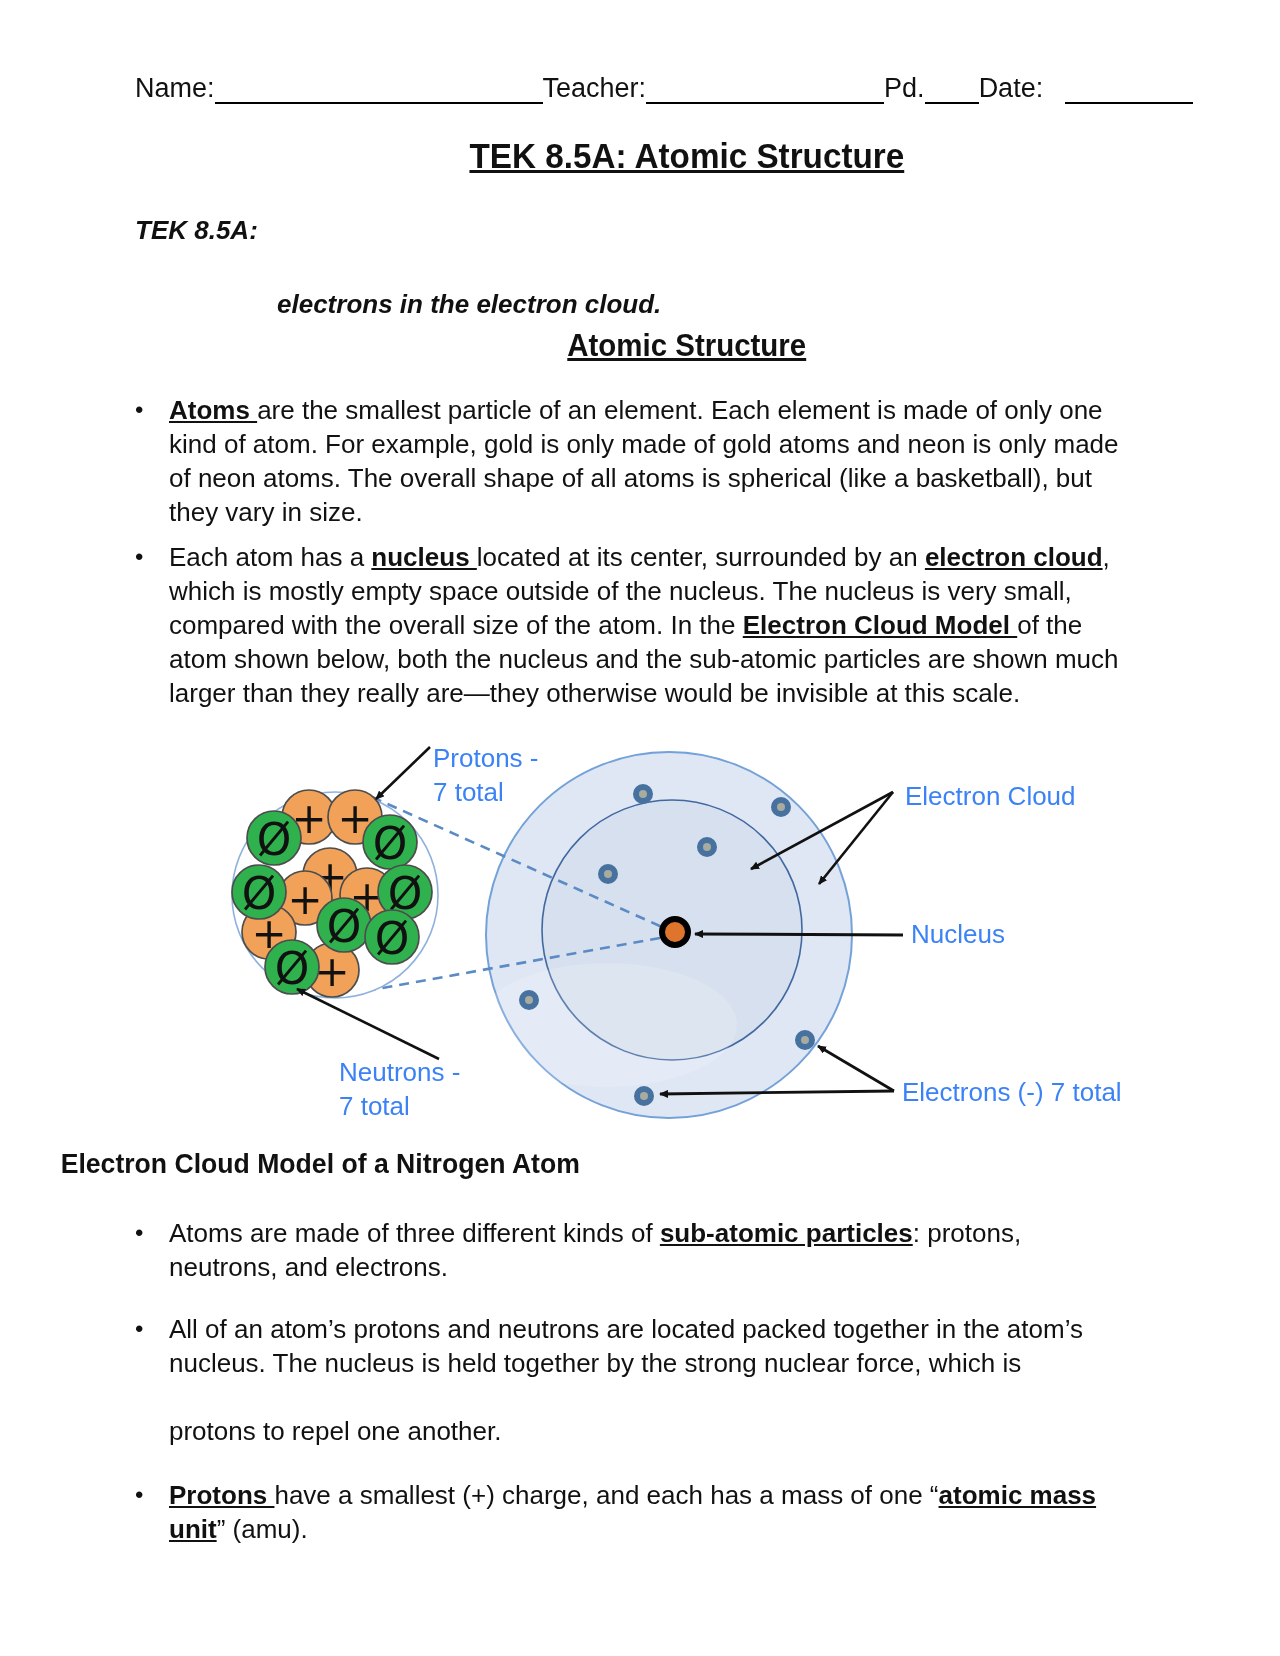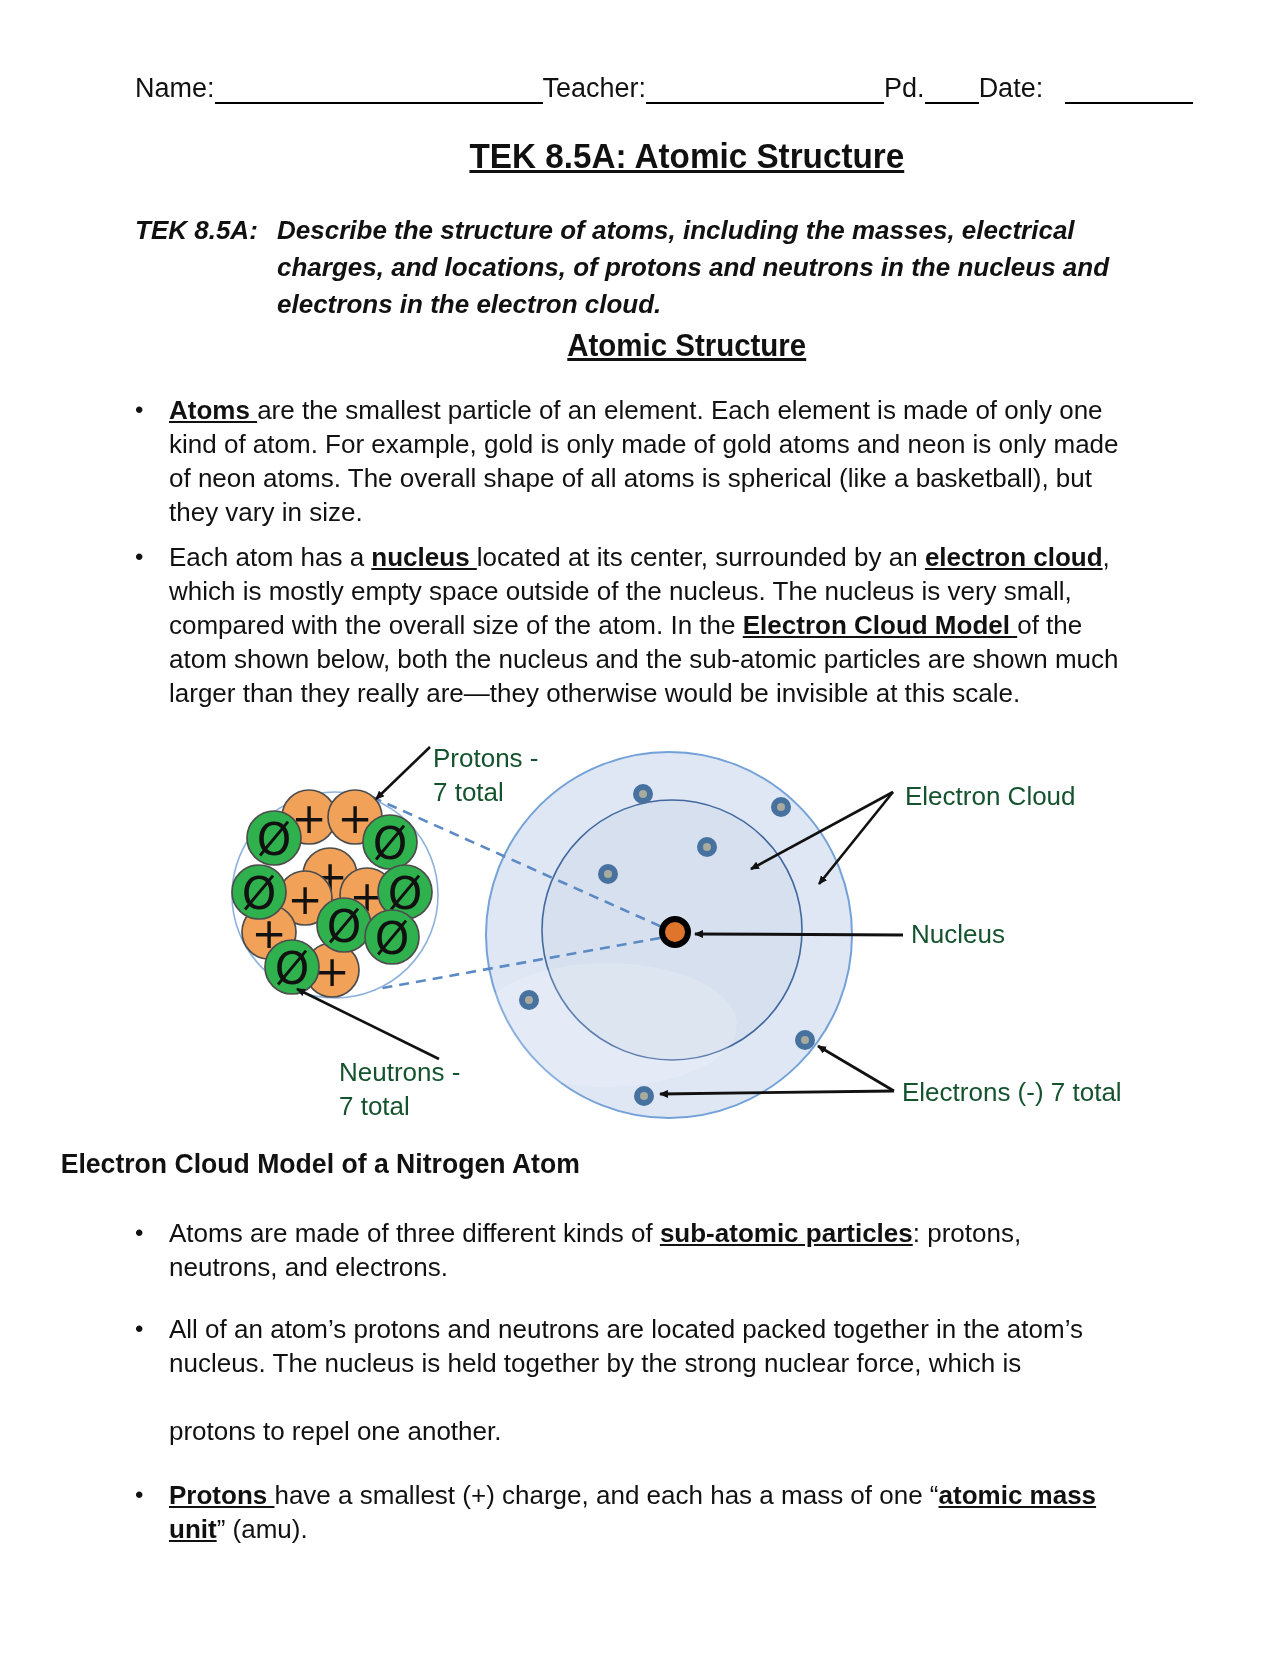--- a/index.html
+++ b/index.html
@@ -22,21 +22,21 @@
   .sechead{position:absolute;top:328px;left:0;width:1280px;text-align:center;font-size:31px;font-weight:bold;}
   .sechead span{display:inline-block;transform:scaleX(.95);text-decoration:underline;}
   
   .bullet{position:absolute;left:88px;width:1130px;display:flex;font-size:26px;line-height:34px;}
   .bullet .mark{width:34px;flex:0 0 34px;font-size:24px;}
   .bu{font-weight:bold;text-decoration:underline;}
   .b0{top:393px;} .b1{top:540px;} .b2{top:1216px;} .b3{top:1312px;} .b4{top:1478px;}
   
   .diagram{position:absolute;top:695px;left:0;width:1280px;height:460px;}
   .diagram svg{position:absolute;top:0;left:0;}
-  .dlabel{position:absolute;font-size:26px;line-height:34px;color:#14532d;white-space:nowrap;}
+  .dlabel{position:absolute;font-size:26px;line-height:34px;color:#3b82f6;white-space:nowrap;}
   .lab-protons{left:386px;top:46px;}
   .lab-cloud{left:858px;top:84px;}
   .lab-nucleus{left:864px;top:222px;}
   .lab-neutrons{left:292px;top:360px;}
   .lab-electrons{left:855px;top:380px;}
   .sym{font-family:"DejaVu Sans",sans-serif;fill:#111;text-anchor:middle;dominant-baseline:central;}
   
   .caption{position:absolute;top:1148px;left:0;width:1280px;text-align:left;font-size:28px;font-weight:bold;}
   .caption span{display:inline-block;transform:scaleX(.95);}
 </style>
@@ -56,22 +56,22 @@
     <span class="blank w-date"></span>
   </div>
 
   <div class="title">
     <span>TEK 8.5A: Atomic Structure</span>
   </div>
 
   <div class="tek">
     <span class="tek-label">TEK 8.5A:</span>
     <div class="tek-lines">
-      <span>Describe the structure of atoms, including the masses, electrical</span><br>
-      <span>charges, and locations, of protons and neutrons in the nucleus and</span><br>
+      <br>
+      <br>
       <span>electrons in the electron cloud.</span>
     </div>
   </div>
 
   <div class="sechead">
     <span>Atomic Structure</span>
   </div>
 
   <div class="bullet b0">
     <span class="mark">•</span>

